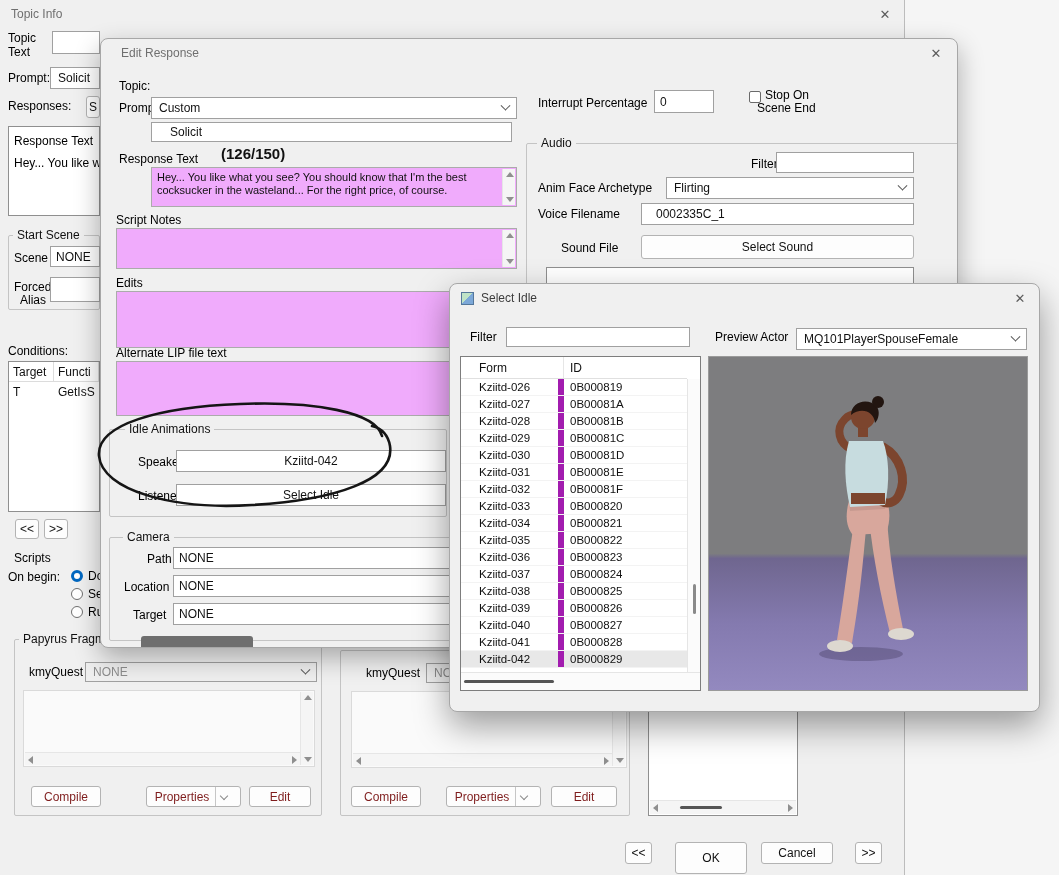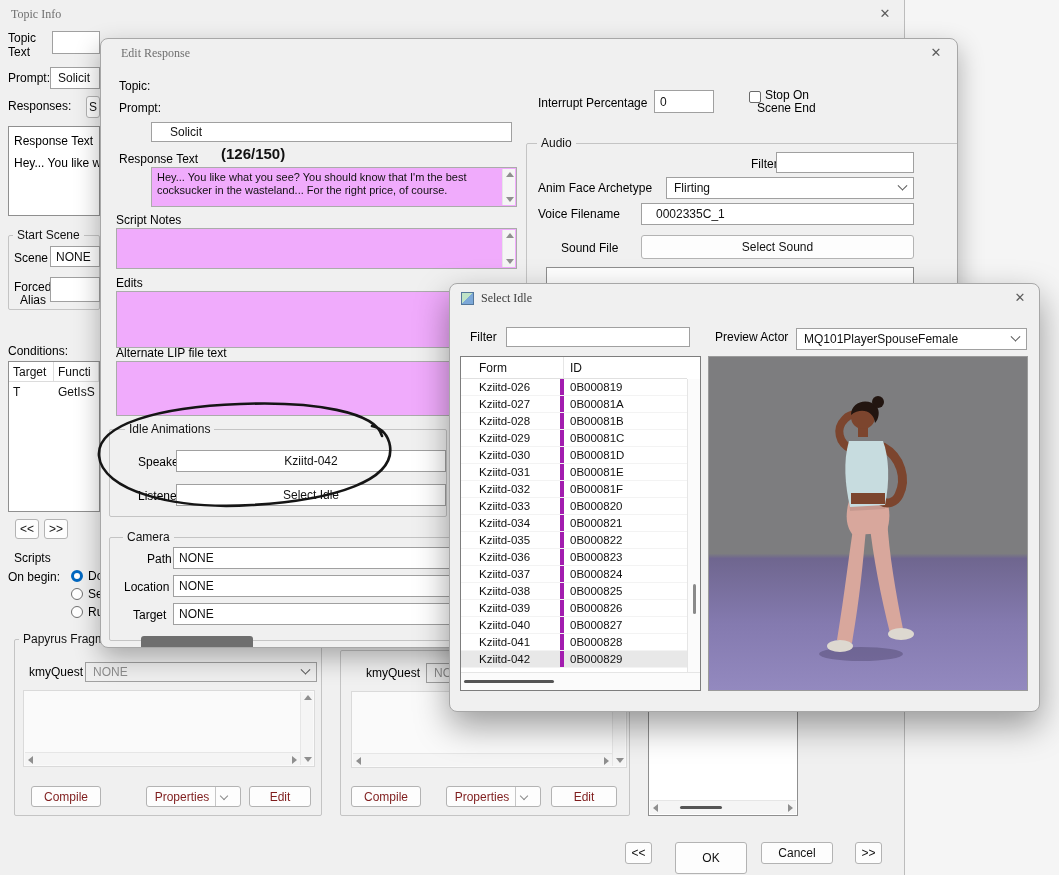--- a/index.html
+++ b/index.html
@@ -7,21 +7,21 @@
   body {
     font-family: "Liberation Sans", sans-serif;
     font-size: 12px;
     color: #111;
     background: #f5f5f5;
   }
   #canvas { position: relative; width: 1059px; height: 875px; overflow: hidden; background:#f5f5f5; }
 
   .win { position: absolute; background: #f0f0f0; }
   .floating { border: 1px solid #a7a7a7; border-radius: 8px; box-shadow: 0 10px 26px rgba(0,0,0,.30); overflow: hidden; }
-  .titlebar { position: absolute; left:0; top:0; right:0; height:28px;font-family:Liberation Serif, serif; }
+  .titlebar { position: absolute; left:0; top:0; right:0; height:28px; }
   .wtitle { position:absolute; left:11px; top:7px; color:#6f6f6f; }
   .wtitle.active { color:#3c3c3c; }
   .close-x { position:absolute; top:5px; width:18px; height:18px; display:flex; align-items:center; justify-content:center; color:#5c5c5c; font-size:13px; }
 
   .label { position:absolute; white-space:nowrap; color:#000; }
   .field, .input { position:absolute; background:#fff; border:1px solid #a0a0a0; display:flex; align-items:center; padding:0 5px; overflow:hidden; white-space:nowrap; }
   .field.center { justify-content:center; }
   .combo { position:absolute; background:#fff; border:1px solid #a0a0a0; display:flex; align-items:center; padding:0 7px; overflow:hidden; white-space:nowrap; }
   .combo.disabled { background:#efefef; color:#8d8d8d; }
   .chev { margin-left:auto; width:7px; height:7px; border-right:1.4px solid #555; border-bottom:1.4px solid #555; transform: rotate(45deg) translate(-2px,-2px); flex:none; }
@@ -55,21 +55,21 @@
 
   
   .itable { position:absolute; background:#fff; border:1px solid #7d7d7d; overflow:hidden; }
   .ithead { position:absolute; left:0; right:13px; top:0; height:22px; display:flex; border-bottom:1px solid #e0e0e0; background:#fff; font-size:12px; }
   .ithead .hc0 { width:103px; padding-left:18px; border-right:1px solid #e6e6e6; display:flex; align-items:center; }
   .ithead .hc1 { flex:1; padding-left:6px; display:flex; align-items:center; }
   .irows { position:absolute; left:0; right:13px; top:22px; bottom:18px; overflow:hidden; }
   .trow { display:flex; height:17px; line-height:16px; font-size:11.5px; border-bottom:1px solid #f3f3f3; }
   .trow.selected { background:#e8e8e8; }
   .tcell { overflow:hidden; white-space:nowrap; }
-  .tcell.c0 { width:103px; padding-left:18px; border-right:4px solid #a21caf; }
+  .tcell.c0 { width:103px; padding-left:18px; border-right:6px solid #a21caf; }
   .tcell.c1 { flex:1; padding-left:6px; }
   .ivscroll { position:absolute; right:0; top:22px; bottom:18px; width:13px; background:#fbfbfb; border-left:1px solid #e5e5e5; }
   .ivthumb { position:absolute; left:5px; width:3px; height:30px; top:205px; background:#8a8a8a; border-radius:2px; }
   .ihscroll { position:absolute; left:0; right:0; bottom:0; height:18px; background:#fbfbfb; border-top:1px solid #e5e5e5; }
   .ihthumb { position:absolute; left:3px; bottom:7px; height:3px; width:90px; background:#555; border-radius:2px; }
 
   
   .vthead { position:absolute; display:flex; height:18px; background:#fff; font-size:11px; color:#222; }
   .vthead span { border-right:1px solid #d8d8d8; padding:0 4px; display:flex; align-items:center; overflow:hidden; white-space:nowrap;margin-top:27px; }
 
@@ -215,20 +215,24 @@
   </section>
 
   <section class="win floating" style="left:100px;top:38px;width:858px;height:610px;z-index:10;">
     <div class="titlebar">
       <span class="wtitle" style="left:20px">Edit Response</span>
       <span class="close-x" style="right:12px">✕</span>
     </div>
 
     <span class="label" style="left:18px;top:40px">Topic:</span>
     <span class="label" style="left:18px;top:62px">Prompt:</span>
+    <div class="combo" style="left:50px;top:58px;width:366px;height:22px">
+      <span>Custom</span>
+      <i class="chev"></i>
+    </div>
     <div class="field" style="left:50px;top:83px;width:361px;height:20px;padding-left:18px">Solicit</div>
 
     <span class="label" style="left:18px;top:113px">Response Text</span>
     <span class="counter" style="left:120px;top:106px">(126/150)</span>
     <div class="textarea" style="left:50px;top:128px;width:366px;height:40px">
       <div class="smalltext" style="position:absolute;left:5px;top:3px;right:16px">Hey... You like what you see? You should know that I'm the best cocksucker in the wasteland... For the right price, of course.</div>
       <div class="sbv">
           <i class="arr up"></i>
           <i class="arr dn"></i>
         </div>

